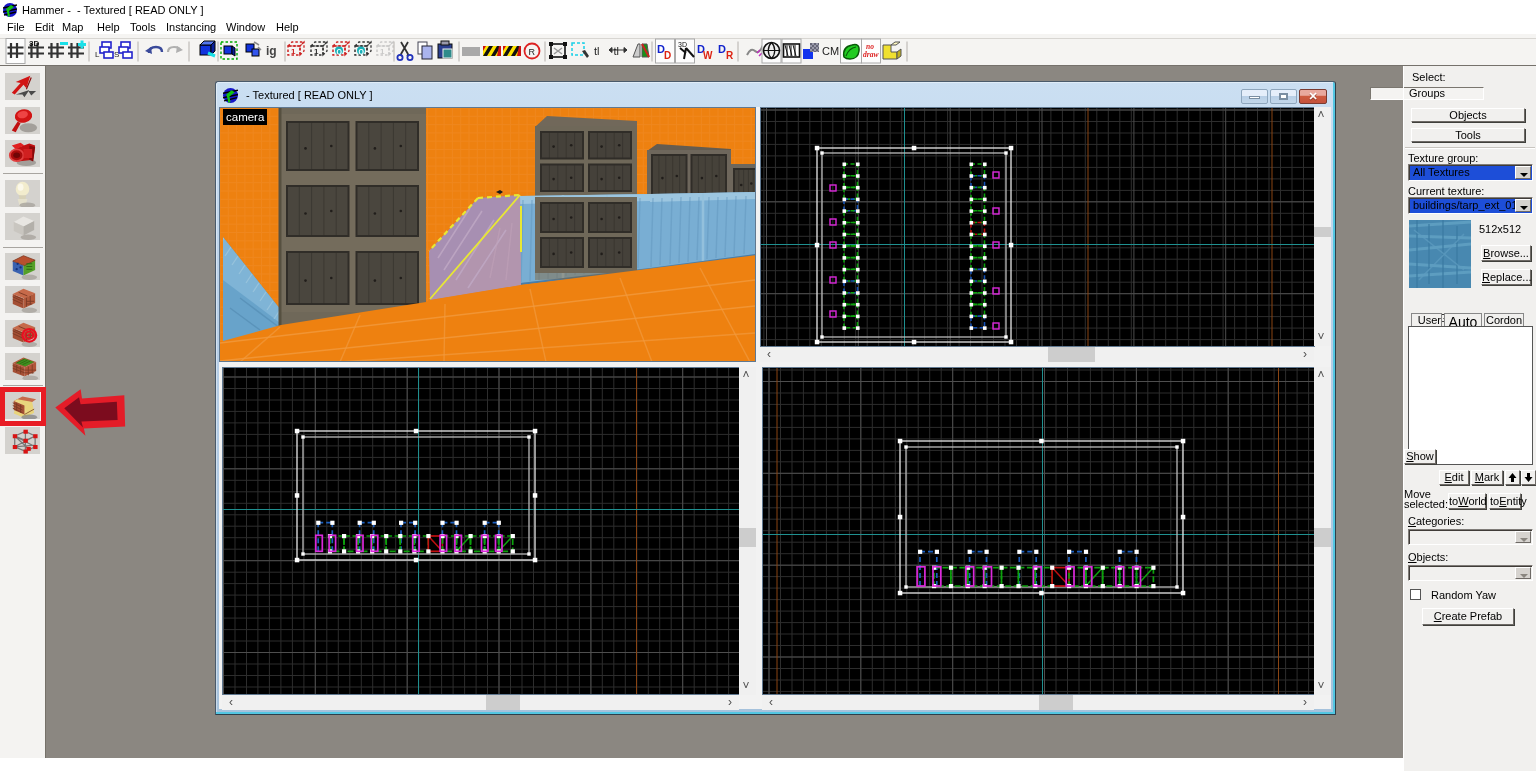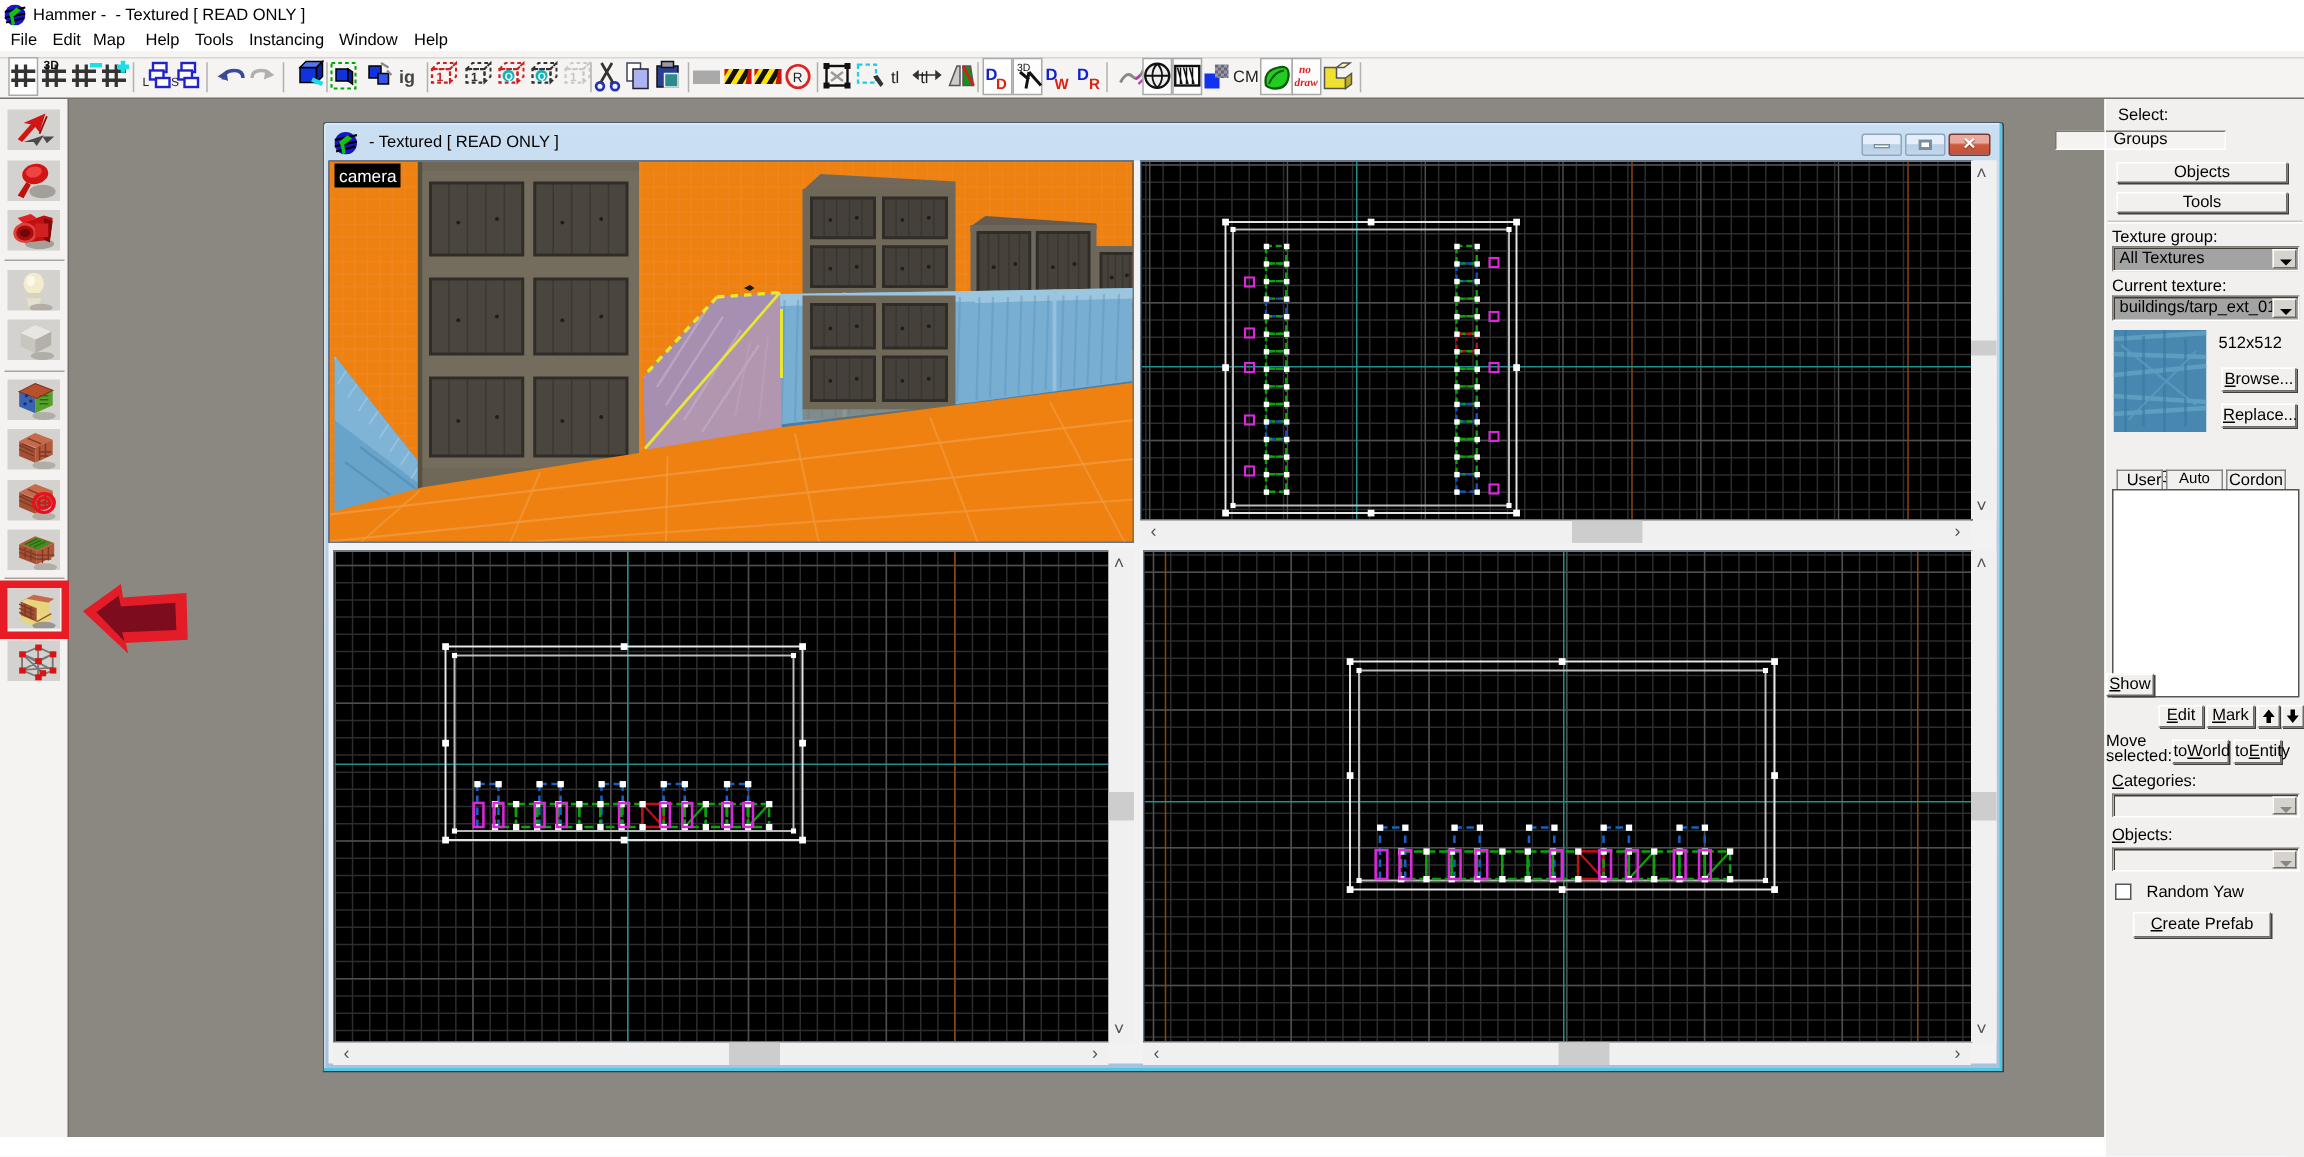--- a/index.html
+++ b/index.html
@@ -3,21 +3,21 @@
 *{margin:0;padding:0;box-sizing:border-box}
 body{width:1536px;height:771px;font-family:"Liberation Sans",sans-serif;background:#fff;position:relative;overflow:hidden}
 .abs{position:absolute}
 .mdi{left:46px;top:66px;width:1357px;height:692px;background:#8b8781}
 .ltb{left:0;top:66px;width:46px;height:692px;background:#f4f3f1;border-right:1px solid #757169}
 .cell{position:absolute;left:5px;width:35px;height:27px;background:#d4d2ce;overflow:hidden}
 .menu span{position:absolute;top:1px;font-size:11px;color:#000}
 .panel{left:1403px;top:66px;width:133px;height:705px;background:#f1f0ee;font-size:11px;color:#000}
 .btn{position:absolute;background:#f1f0ee;border:1px solid;border-color:#fff #6e6a66 #6e6a66 #fff;box-shadow:1px 1px 0 #40403c;font-size:11px;text-align:center;color:#000}
 .lbl{position:absolute;color:#000;font-size:11px;white-space:nowrap}
-.combo{position:absolute;background:#a3a3a3;border:1px solid;border-color:#807c78 #fff #fff #807c78;box-shadow:inset 1px 1px 0 #403c38}
+.combo{position:absolute;background:#1d4ed8;border:1px solid;border-color:#807c78 #fff #fff #807c78;box-shadow:inset 1px 1px 0 #403c38}
 .combo .ca{position:absolute;right:1px;top:1px;bottom:1px;width:16px;background:#d6d3cf;border:1px solid;border-color:#fff #6e6a66 #6e6a66 #fff}
 .combo .ca:after{content:"";position:absolute;left:4px;top:6px;border:4px solid transparent;border-top-color:#000}
 .combo.dis{background:#f1f0ee}.combo.dis .ca:after{border-top-color:#8a8680}
 u{text-decoration:underline}
 .sb{position:absolute;background:#f0f0f0}
 .sb.h{height:15px}.sb.v{width:17px}
 .sb .thumb{position:absolute;background:#cdcdcd}
 .sb.h .thumb{top:0;height:15px}.sb.v .thumb{left:0;width:17px}
 .sb .arr{position:absolute;color:#505050;font-size:12px;line-height:15px;text-align:center;width:14px}
 .vp{position:absolute;overflow:hidden;background:#000}
@@ -916,21 +916,21 @@
     <rect width="62" height="68" fill="#4888b0"></rect>
     <path d="M0 6l62-4M0 16l62 2M0 30l62-6M0 44l62 4M0 56l62-4" stroke="#63a2c4" stroke-width="3" fill="none" opacity="0.8"></path>
     <path d="M8 0v68M20 4v60M34 0v68M48 6v58" stroke="#3a7aa2" stroke-width="2" opacity="0.6"></path>
     <path d="M5 10l50 40M55 14L10 60" stroke="#5e9cc0" stroke-width="1.5" opacity="0.7"></path>
   </svg>
 <span class="lbl" style="left:1479px;top:223px;">512x512</span>
 <div class="btn" style="left:1481px;top:245px;width:50px;height:16px;line-height:14px;font-size:11px"><u>B</u>rowse...</div>
 <div class="btn" style="left:1481px;top:269px;width:50px;height:16px;line-height:14px;font-size:11px"><u>R</u>eplace...</div>
 <span class="lbl" style="left:1408px;top:312px;margin-left:16px;">VisGroups:</span>
 <div class="abs" style="left:1411px;top:313px;width:31px;height:13px;border:1px solid #888;border-bottom:none;background:#f1f0ee;font-size:11px;text-align:right">User</div>
-<div class="abs" style="left:1444px;top:313px;width:38px;height:13px;border:1px solid #888;border-bottom:none;background:#f1f0ee;font-size:10px;text-align:center">Auto</div>
+<div class="abs" style="left:1444px;top:313px;width:38px;height:13px;border:1px solid #888;border-bottom:none;background:#f1f0ee;font-size:14px;text-align:center">Auto</div>
 <div class="abs" style="left:1484px;top:313px;width:40px;height:13px;border:1px solid #888;border-bottom:none;background:#f1f0ee;font-size:11px;text-align:center">Cordon</div>
 <div class="abs" style="left:1408px;top:326px;width:125px;height:139px;background:#fff;border:1px solid #555"></div>
 <div class="btn" style="left:1404px;top:449px;width:32px;height:15px;line-height:13px;font-size:11px"><u>S</u>how</div>
 <div class="btn" style="left:1439px;top:470px;width:30px;height:15px;line-height:13px;font-size:11px"><u>E</u>dit</div>
 <div class="btn" style="left:1471px;top:470px;width:32px;height:15px;line-height:13px;font-size:11px"><u>M</u>ark</div>
 <div class="btn" style="left:1505px;top:470px;width:15px;height:15px"><svg width="13" height="13">
       <path d="M6.5 2L10.5 7H8V11H5V7H2.5z" fill="#000"></path>
     </svg></div>
 <div class="btn" style="left:1521px;top:470px;width:15px;height:15px"><svg width="13" height="13">
       <path d="M6.5 11L10.5 6H8V2H5V6H2.5z" fill="#000"></path>

